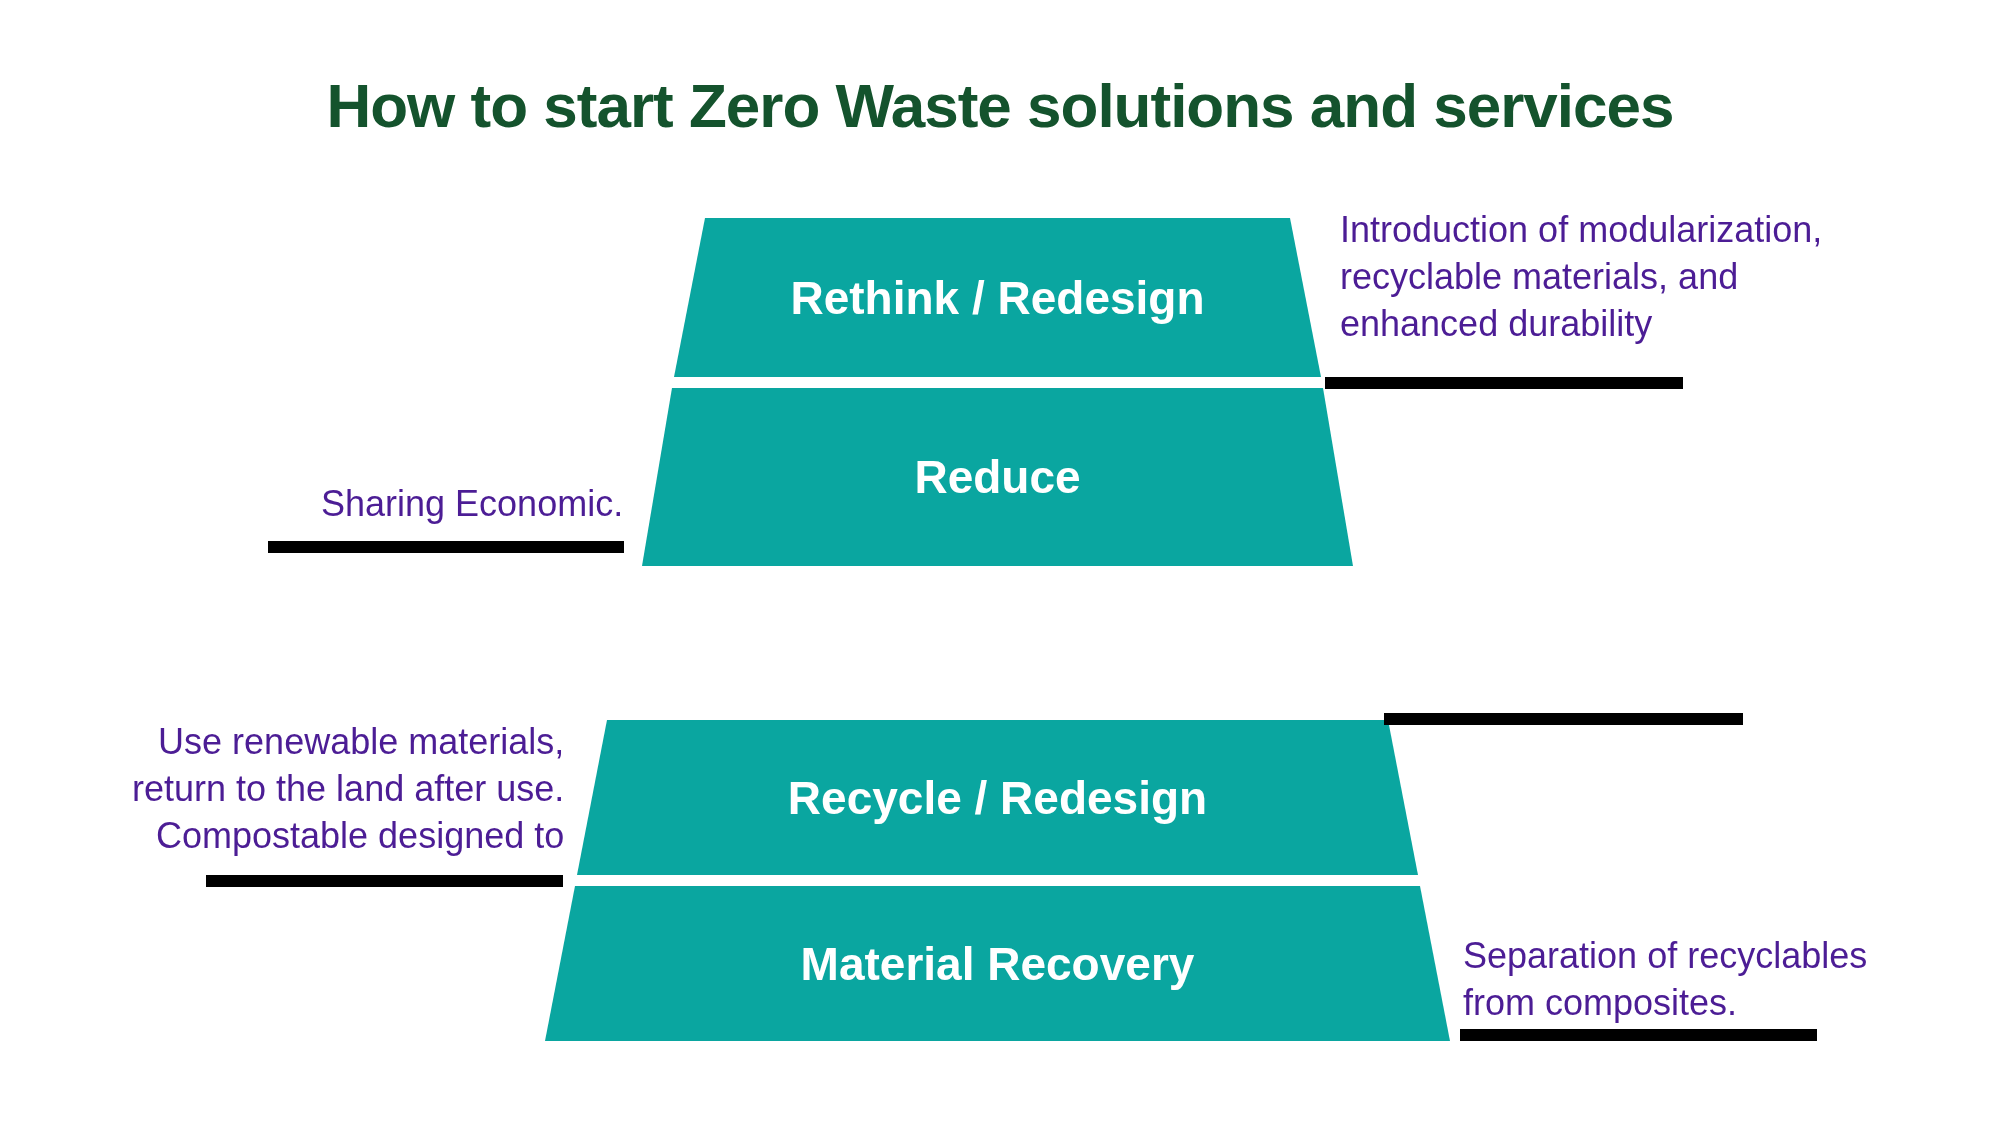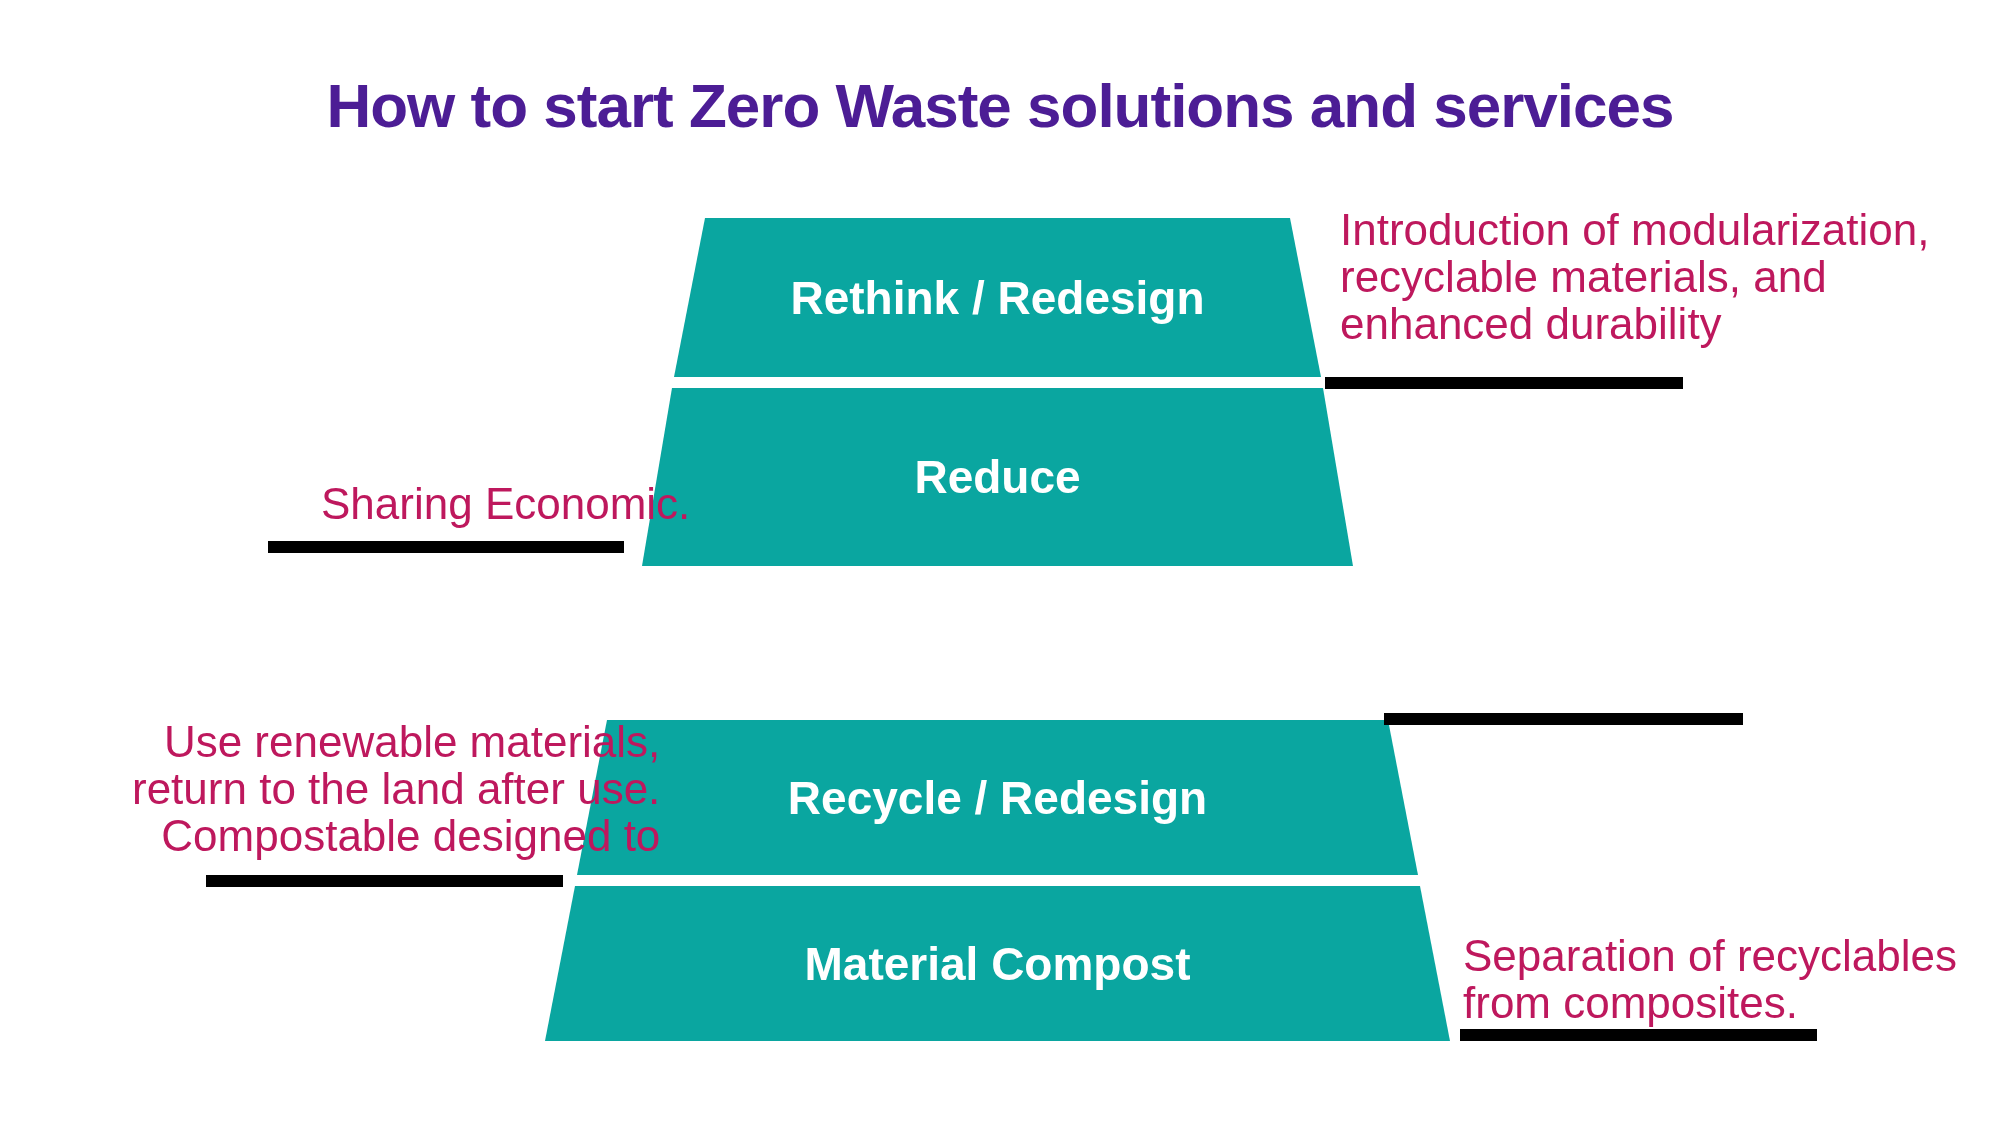--- a/index.html
+++ b/index.html
@@ -12,21 +12,21 @@
     overflow: hidden;
   }
   .title {
     position: absolute;
     left: 0; top: 70px;
     width: 2000px;
     text-align: center;
     font-size: 62px;
     font-weight: bold;
     letter-spacing: -1px;
-    color: #4c1d95;
+    color: #14532d;
   }
   .band {
     position: absolute;
     left: 545px;
     width: 905px;
     display: flex;
     align-items: center;
     justify-content: center;
   }
   .band-label {
@@ -35,23 +35,23 @@
     font-weight: bold;
     white-space: nowrap;
   }
   .band-1 { top: 218px;  height: 159px; clip-path: polygon(160px 0, 745px 0, 776px 100%, 129px 100%); }
   .band-2 { top: 388px;  height: 178px; clip-path: polygon(127px 0, 778px 0, 808px 100%,  97px 100%); }
   .band-3 { top: 554px;  height: 155px; clip-path: polygon( 95px 0, 811px 0, 841px 100%,  64px 100%); }
   .band-4 { top: 720px;  height: 155px; clip-path: polygon( 62px 0, 843px 0, 873px 100%,  32px 100%); }
   .band-5 { top: 886px;  height: 155px; clip-path: polygon( 30px 0, 875px 0, 905px 100%,   0px 100%); }
   .note {
     position: absolute;
-    font-size: 44px;
+    font-size: 36px;
     line-height: 47px;
-    color: #be185d;
+    color: #4c1d95;
     white-space: nowrap;
   }
   .note-1 { left: 1340px; top: 206px; }
   .note-2 { left: 321px;  top: 480px; }
   .note-3 { left: 1403px; top: 655px; }
   .note-4 { left: 132px;  top: 718px; text-align: right; }
   .note-5 { left: 1463px; top: 932px; }
   .bar {
     position: absolute;
     height: 12px;
@@ -73,21 +73,21 @@
   <div class="band band-1" style="background: rgb(10, 166, 160);">
     <span class="band-label">Rethink / Redesign</span>
   </div>
   <div class="band band-2" style="background: rgb(10, 166, 160);">
     <span class="band-label">Reduce</span>
   </div>
   <div class="band band-4" style="background: rgb(10, 166, 160);">
     <span class="band-label">Recycle / Redesign</span>
   </div>
   <div class="band band-5" style="background: rgb(10, 166, 160);">
-    <span class="band-label">Material Compost</span>
+    <span class="band-label">Material Recovery</span>
   </div>
 
   <div class="note note-1">
     <div>Introduction of modularization,</div>
     <div>recyclable materials, and</div>
     <div>enhanced durability</div>
   </div>
   <div class="note note-2">
     <div>Sharing Economic.</div>
   </div>

